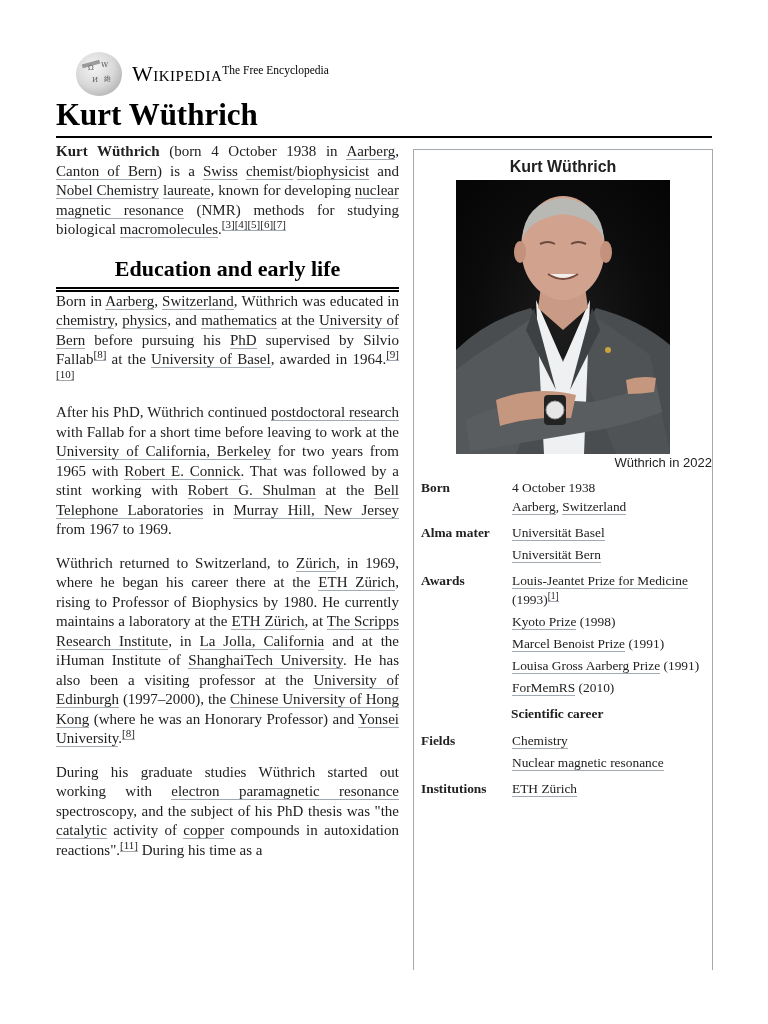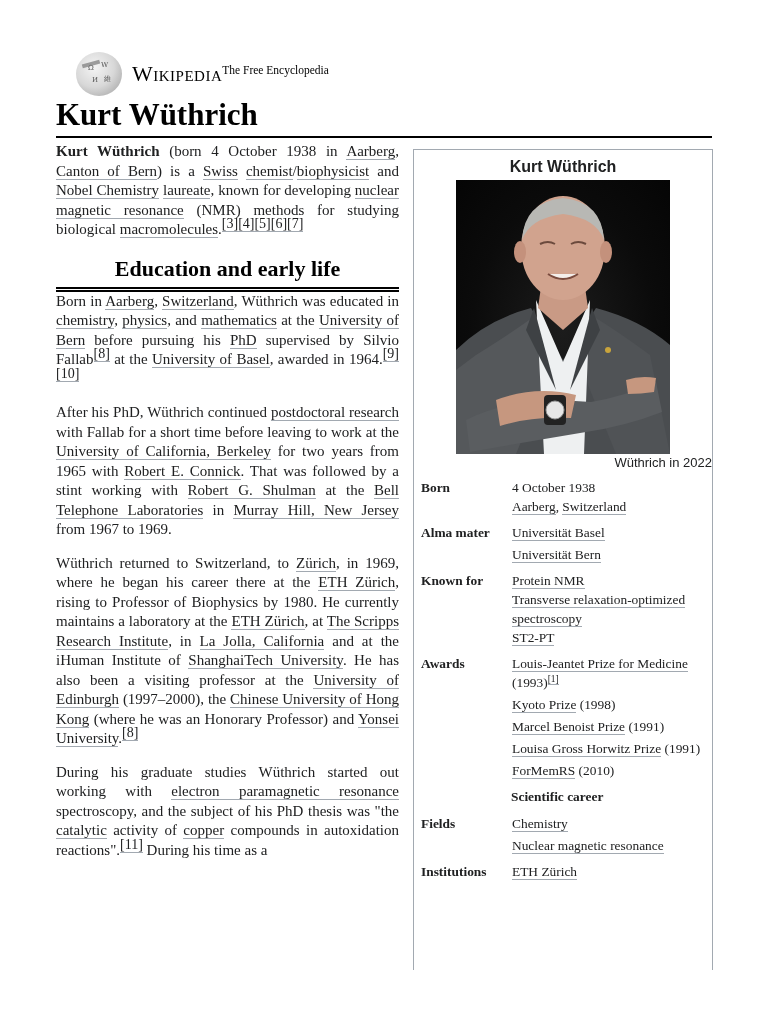--- a/index.html
+++ b/index.html
@@ -12,21 +12,21 @@
   .wordmark { margin-left: 8px; display: flex; }
   .wordmark .wm-title { font-family: "Liberation Serif", serif; font-size: 22px; letter-spacing: 0.5px; color: #000; line-height: 22px; font-variant: small-caps; }
   .wordmark .wm-sub { font-family: "Liberation Serif", serif; font-size: 11.5px; color: #000; line-height: 13px; margin-top: 1px; }
 
   .page-title { position: absolute; left: 56px; top: 94px; font-family: "Liberation Serif", serif; font-weight: bold; font-size: 31px; color: #000; margin: 0; line-height: 42px; }
   .title-rule { position: absolute; left: 56px; top: 136px; width: 656px; height: 2px; background: #000; }
 
   .content { position: absolute; left: 56px; top: 142px; width: 343px; font-family: "Liberation Serif", serif; font-size: 15px; line-height: 19.5px; color: #202122; }
   .content p { margin: 0 0 14px 0; text-align: justify; }
   .content a { color: #202122; text-decoration: none; border-bottom: 1px solid #a2a9b1; }
-  .content sup { font-size: 14px; line-height: 0; vertical-align: super; }
+  .content sup { font-size: 11px; line-height: 0; vertical-align: super; }
   .content sup a { border-bottom: 1px solid #a2a9b1; }
   .content h2 { font-family: "Liberation Serif", serif; font-weight: bold; font-size: 22px; color: #000; margin: 0; line-height: 30px; padding-bottom: 3px; border-bottom: 5px double #000; text-align: center; }
   .sec-edu { margin-top: 30px; }
   .sec-career { margin-top: 30px; }
   .sec-body { margin-top: 10px; }
 
   .infobox { position: absolute; left: 413px; top: 149px; width: 298px; height: 820px; border: 1px solid #a2a9b1; border-bottom: none; background: #fff;
     font-family: "Liberation Sans", sans-serif; font-size: 13.4px; color: #202122; }
   .ib-title { text-align: center; font-weight: bold; font-size: 16px; margin-top: 7px; line-height: 20px; }
   .ib-photo { position: absolute; left: 42px; top: 30px; width: 214px; height: 274px; overflow: hidden;
@@ -125,36 +125,28 @@
     </div>
 
     <div class="ib-row">
       <div class="ib-label">Alma mater</div>
       <div class="ib-val">
         <span class="item"><a>Universität Basel</a></span>
         <span class="item"><a>Universität Bern</a></span>
       </div>
     </div>
 
-    <div class="ib-row">
-      <div class="ib-label">Known for</div>
-      <div class="ib-val">
-        <span class="item tight"><a>Protein NMR</a></span>
-        <span class="item tight"><a>Transverse relaxation-optimized spectroscopy</a></span>
-        <span class="item"><a>ST2-PT</a></span>
-      </div>
-    </div>
 
     <div class="ib-row">
       <div class="ib-label">Awards</div>
       <div class="ib-val">
         <span class="item"><a>Louis-Jeantet Prize for Medicine</a><span> (1993)</span><sup><a>[1]</a></sup></span>
         <span class="item"><a>Kyoto Prize</a><span> (1998)</span></span>
         <span class="item"><a>Marcel Benoist Prize</a><span> (1991)</span></span>
-        <span class="item"><a>Louisa Gross Horwitz Prize</a><span> (1991)</span></span>
+        <span class="item"><a>Louisa Gross Aarberg Prize</a><span> (1991)</span></span>
         <span class="item"><a>ForMemRS</a><span> (2010)</span></span>
       </div>
     </div>
 
     <div class="ib-section">Scientific career</div>
 
     <div class="ib-row">
       <div class="ib-label">Fields</div>
       <div class="ib-val">
         <span class="item"><a>Chemistry</a></span>

